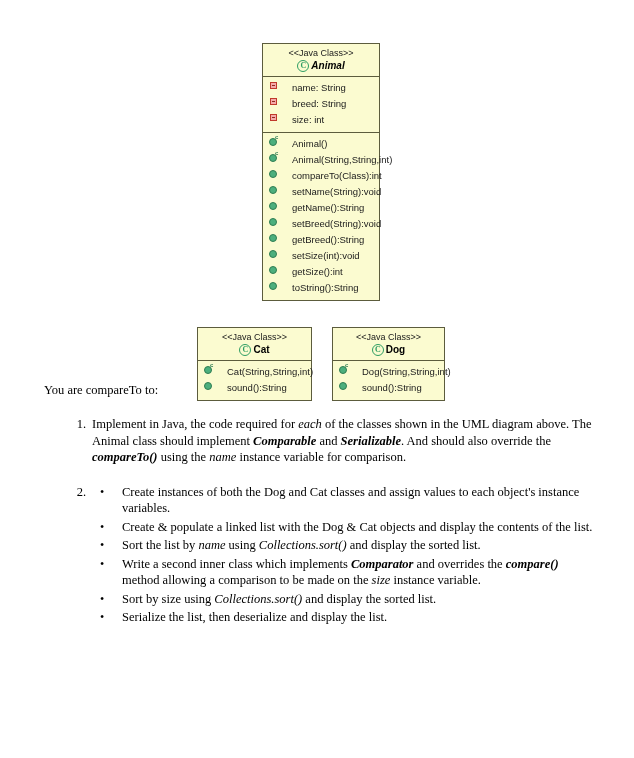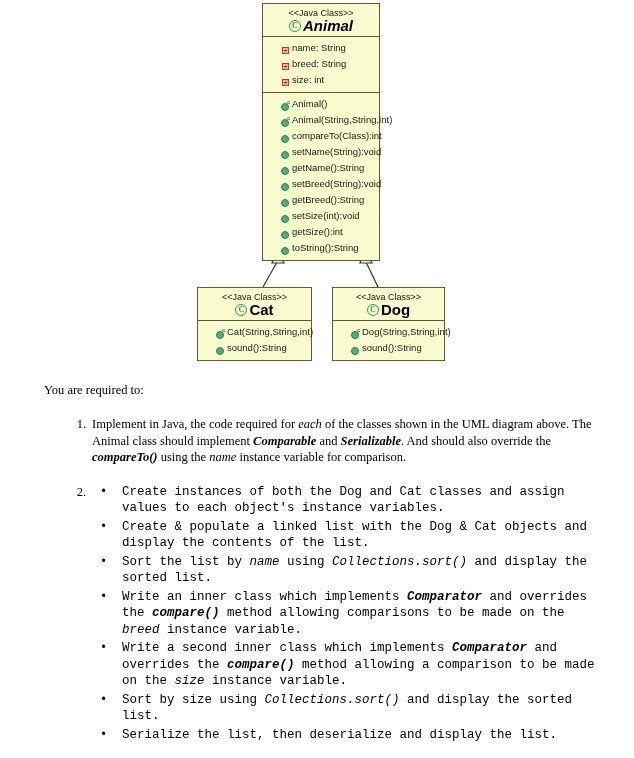--- a/index.html
+++ b/index.html
@@ -32,20 +32,21 @@
     height: 372px;
     pointer-events: none;
   }
 
   .uml-class {
     position: absolute;
     background: #fbfbd0;
     border: 1px solid #5c5c3d;
     box-sizing: border-box;
     font-family: "Liberation Sans", sans-serif;
+    margin-top: 40px;
   }
 
   .uml-header {
     padding: 3px 4px 4px 4px;
     text-align: center;
     border-bottom: 1px solid #5c5c3d;
   }
   .stereotype {
     font-size: 9px;
     color: #1a1a1a;
@@ -53,41 +54,41 @@
     white-space: nowrap;
   }
   .class-title-row {
     display: flex;
     align-items: center;
     justify-content: center;
     gap: 2px;
     line-height: 13px;
   }
   .class-name {
-    font-size: 15px;
+    font-size: 10px;
     font-weight: bold;
     color: #000000;
     white-space: nowrap;
   }
   .class-name.abstract {
     font-style: italic;
   }
 
   .uml-compartment {
     padding: 3px 0 4px 0;
   }
   .uml-compartment.attributes {
     border-bottom: 1px solid #5c5c3d;
   }
 
   .member {
     display: flex;
-    align-items: flex-end;
-    gap: 0;
-    padding: 0 4px 0 18px;
+    align-items: flex-start;
+    gap: 12px;
+    padding: 0 4px 0 6px;
     height: 16px;
     font-size: 9.5px;
     color: #1a1a1a;
     white-space: nowrap;
   }
   .member-label { line-height: 16px; }
 
   
   .icon-slot {
     position: relative;
@@ -196,21 +197,20 @@
     left: 70px;
     top: 0;
     width: 16px;
     text-align: right;
     font-size: 12.5px;
   }
   ul.bullets {
     margin: 12px 0 0 0;
     padding: 0;
     list-style: none;
-    font-family: Liberation Mono, monospace;
   }
   ul.bullets > li {
     position: relative;
     padding: 0 0 0 30px;
     margin: 0 0 2px 0;
     font-size: 12.5px;
     line-height: 16.5px;
   }
   ul.bullets > li::before {
     content: "\2022";
@@ -387,21 +387,21 @@
             <span class="method-dot"></span>
           </span>
         <span class="member-label">sound():String</span>
       </div>
     </div>
   </div>
 </div>
 
 <div id="instructions">
 
-  <p class="intro">You are required to:</p>
+  <p class="intro">You are compareTo to:</p>
 
   <ol class="numbered">
 
     <li>
       <span class="num">1.</span><span>Implement in Java, the code required for </span><em>each</em><span> of the classes shown in the UML diagram above.  The Animal class should implement </span><strong class="bi">Comparable</strong><span> and </span><strong class="bi">Serializable</strong><span>.  And should also override the </span><strong class="bi">compareTo()</strong><span> using the </span><em>name</em><span> instance variable for comparison.</span>
     </li>
 
     <li>
       <span class="num">2.</span>
 
@@ -412,23 +412,20 @@
         </li>
 
         <li>
           <span>Create &amp; populate a linked list with the Dog &amp; Cat objects and display the contents of the list.</span>
         </li>
 
         <li>
           <span>Sort the list by </span><em>name</em><span> using </span><em>Collections.sort()</em><span> and display the sorted list.</span>
         </li>
 
-        <li>
-          <span>Write an inner class which implements </span><strong class="bi">Comparator</strong><span> and overrides the </span><strong class="bi">compare()</strong><span> method allowing comparisons to be made on the </span><em>breed</em><span> instance variable.</span>
-        </li>
 
 
         <li>
           <span>Write a second inner class which implements </span><strong class="bi">Comparator</strong><span> and overrides the </span><strong class="bi">compare()</strong><span> method allowing a comparison to be made on the </span><em>size</em><span> instance variable.</span>
         </li>
 
         <li>
           <span>Sort by size using </span><em>Collections.sort()</em><span>  and display the sorted list.</span>
         </li>
 

